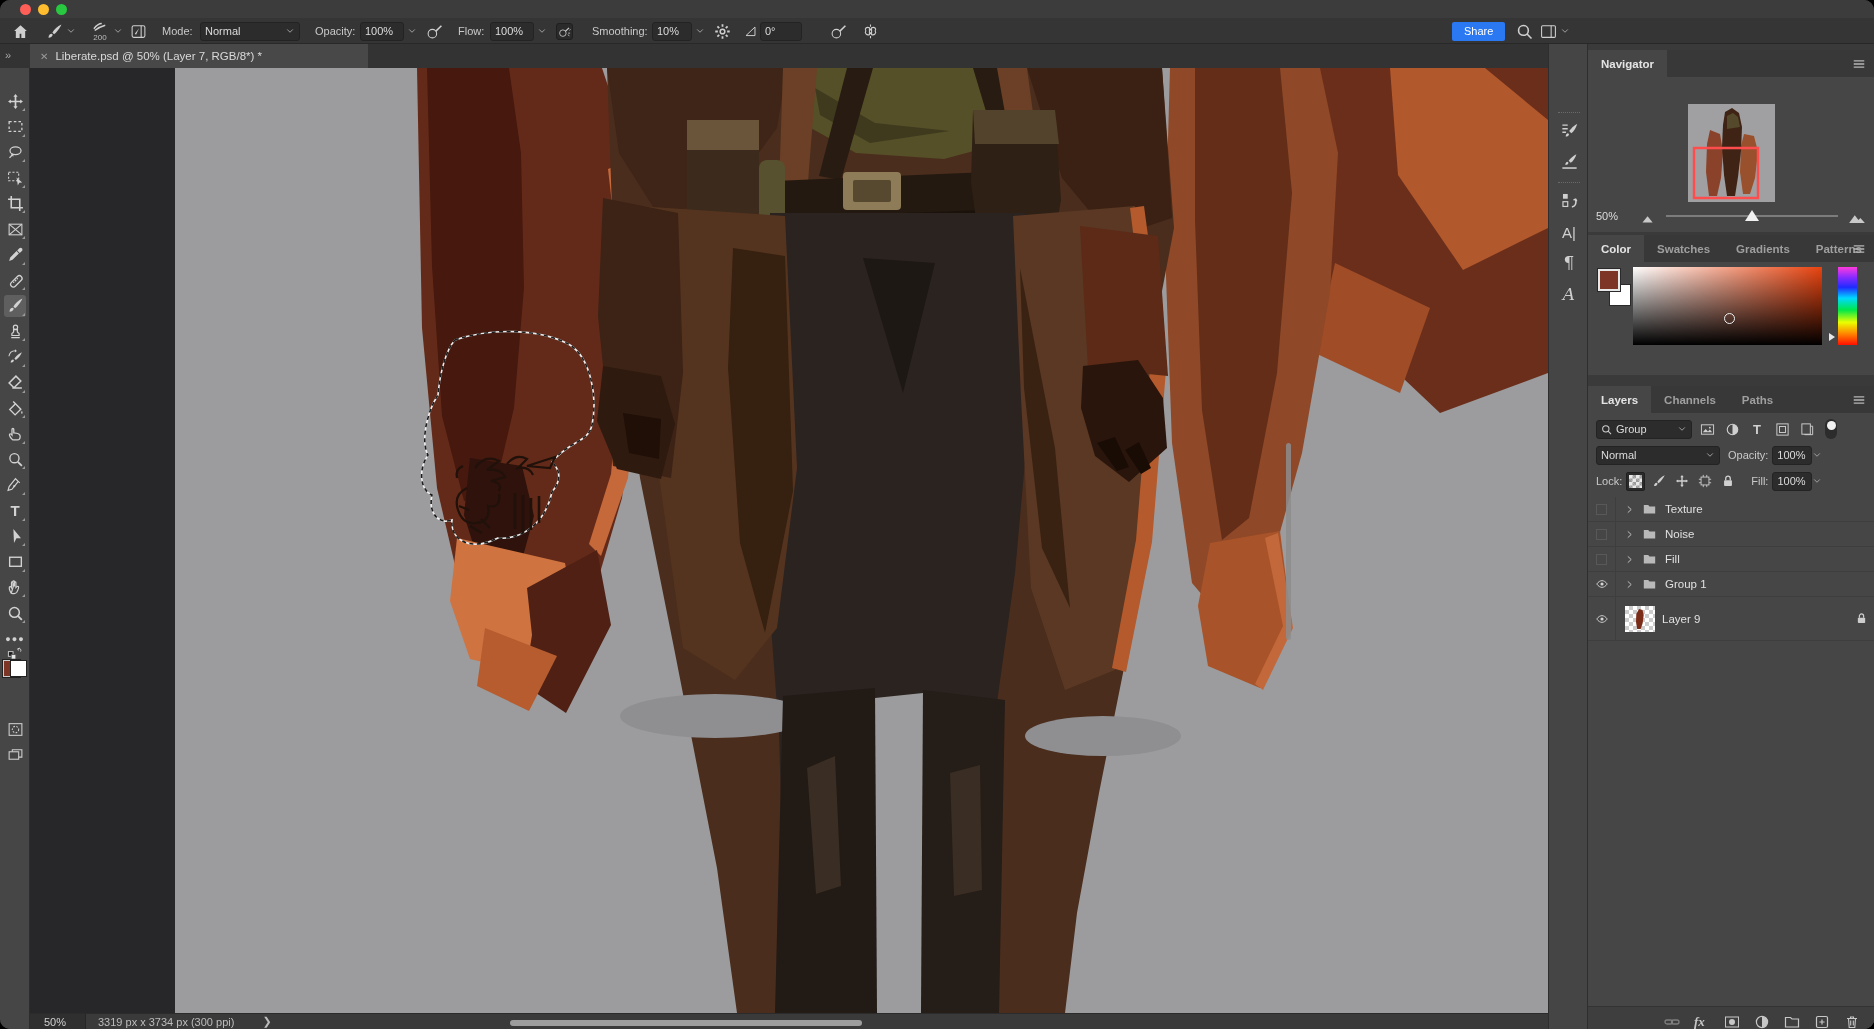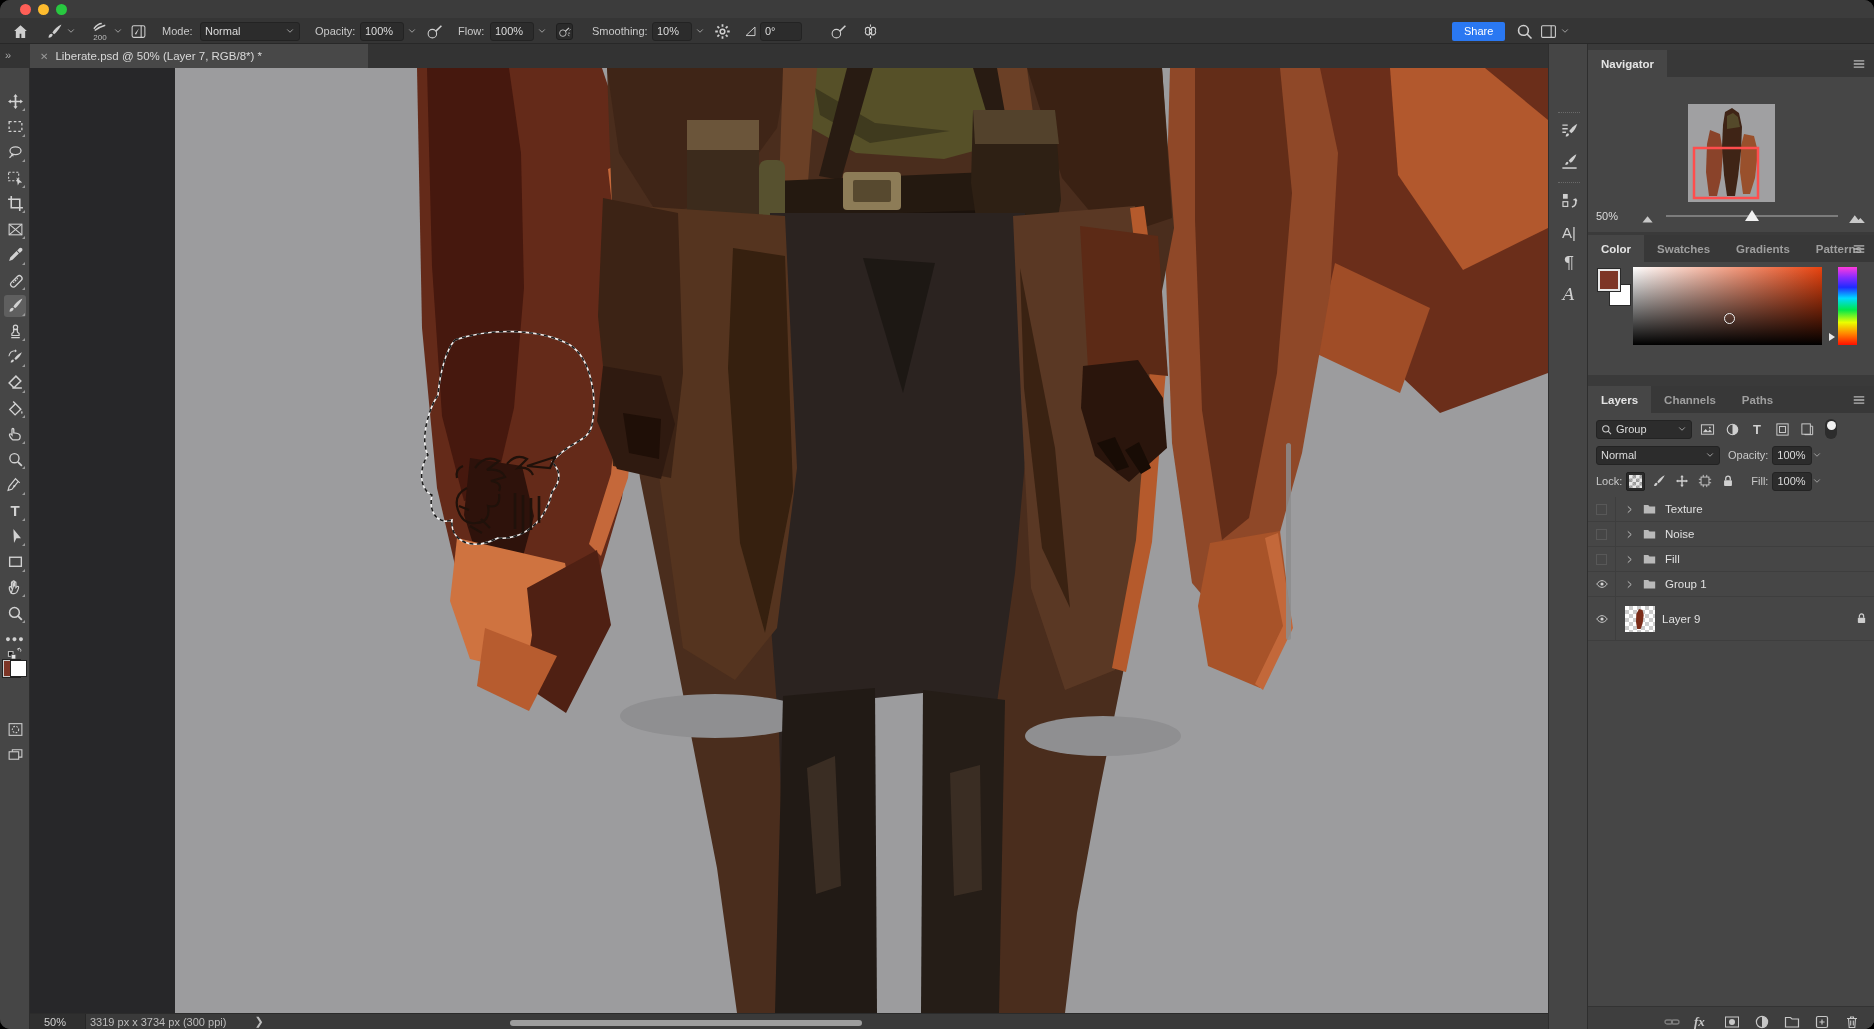--- a/index.html
+++ b/index.html
@@ -42,21 +42,21 @@
   .fgswatch{position:absolute;left:3px;width:17px;height:17px;border:1px solid #ccc;outline:1px solid #222;}
   .bgswatch{position:absolute;left:10px;width:17px;height:17px;background:#fff;border:1px solid #222;}
   
   .canvas{position:absolute;left:30px;top:68px;width:1518px;height:945px;background:#272729;overflow:hidden;}
   .art{position:absolute;left:145px;top:0;}
   .vscroll{position:absolute;left:1256px;top:375px;width:5px;height:197px;background:#8d8d8d;border-radius:3px;opacity:.85;}
   .hscroll{position:absolute;left:510px;top:1020px;width:352px;height:6px;background:#9d9d9d;border-radius:3px;z-index:6;}
   
   .statusbar{position:absolute;left:30px;top:1013px;width:1518px;height:16px;background:#3a3a3a;border-top:1px solid #2b2b2b;display:flex;align-items:center;}
   .zoombox{width:56px;height:100%;background:#2f2f2f;border-right:1px solid #262626;display:flex;align-items:center;padding-left:14px;color:#cfcfcf;}
-  .dims{margin-left:4px;color:#bdbdbd;}
+  .dims{margin-left:12px;color:#bdbdbd;}
   .stchev{margin-left:28px;color:#bdbdbd;}
   
   .iconstrip{position:absolute;left:1548px;top:44px;width:40px;height:985px;background:#454545;border-left:1px solid #2e2e2e;border-right:1px solid #2e2e2e;}
   .stripicon{position:absolute;left:8px;width:24px;height:24px;color:#cfcfcf;display:flex;align-items:center;justify-content:center;}
   .stripicon svg{width:19px;height:19px;}
   .grab{position:absolute;left:9px;width:22px;border-top:1px dotted #6a6a6a;}
   .panels{position:absolute;left:1588px;top:44px;width:286px;height:985px;background:#3a3a3a;}
   .panel{position:absolute;left:0;width:286px;background:#464646;}
   .phead{height:27px;background:#383838;display:flex;align-items:stretch;position:relative;}
   .ptab{padding:0 13px;display:flex;align-items:center;color:#9f9f9f;font-weight:bold;font-size:11.5px;}

